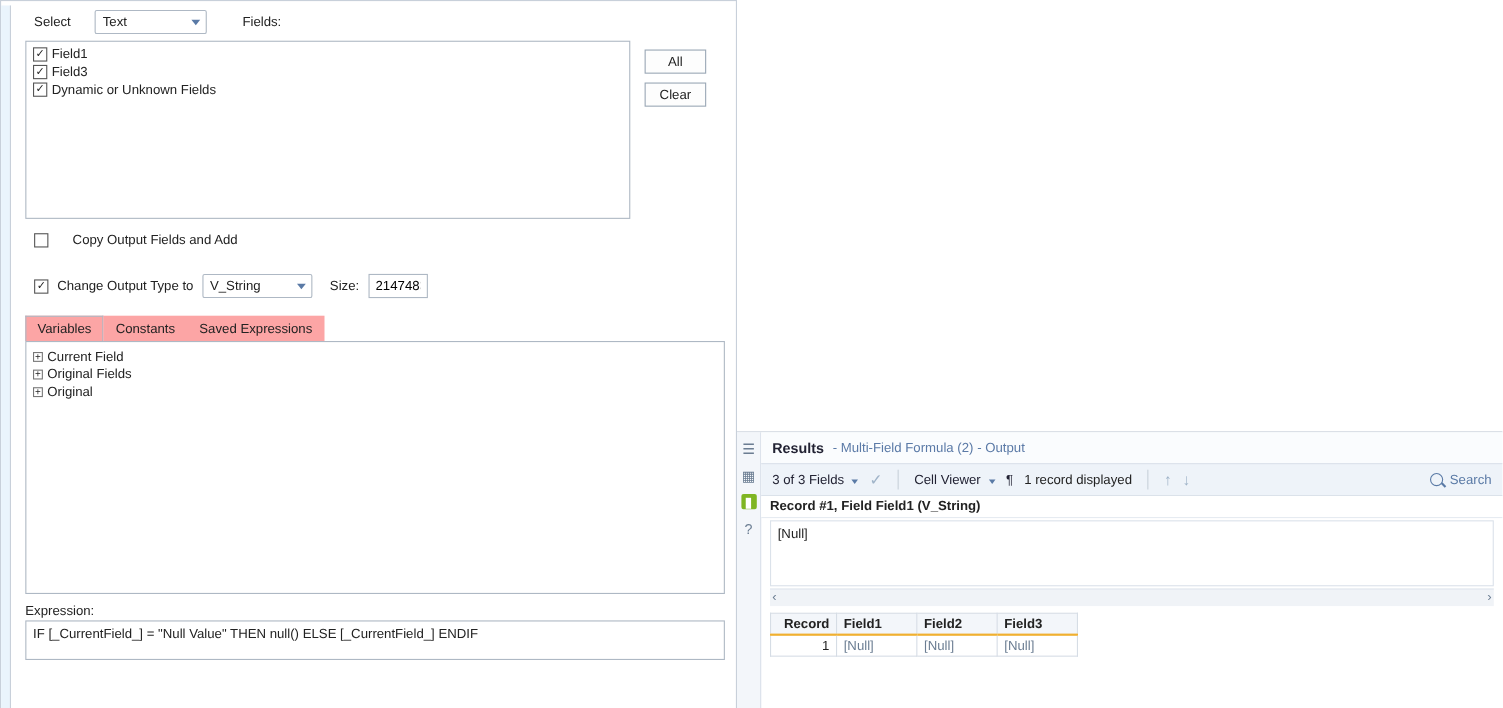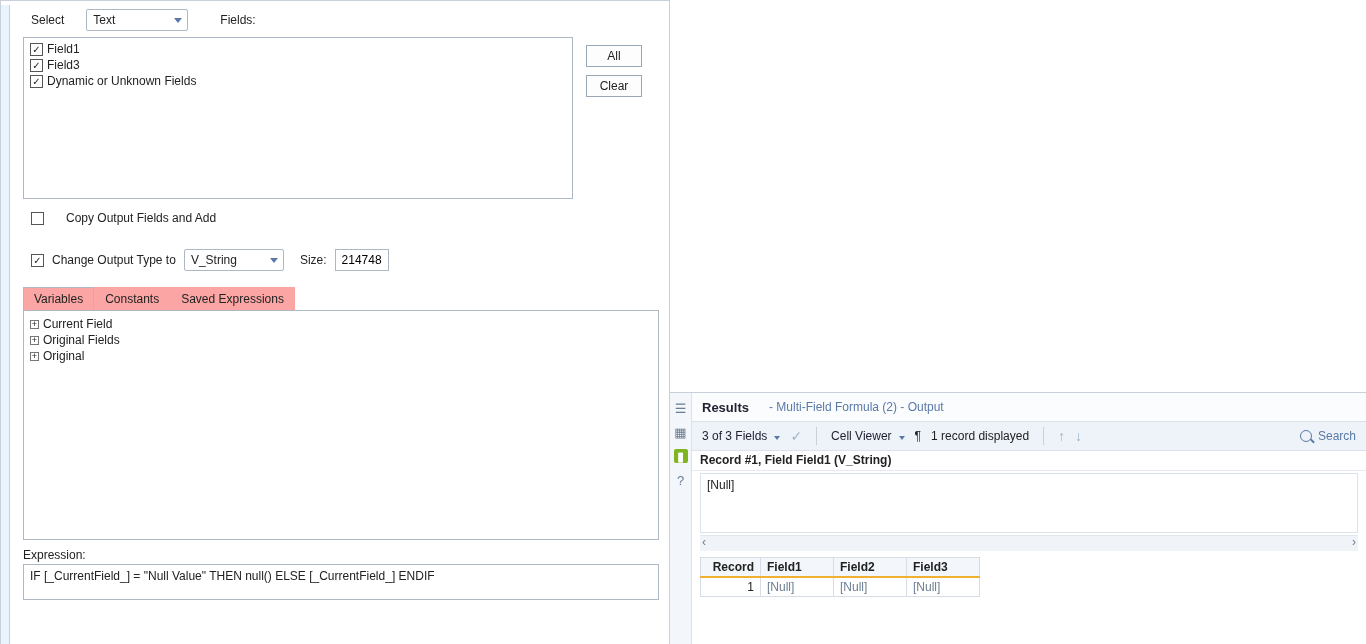--- a/index.html
+++ b/index.html
@@ -54,21 +54,21 @@
 
 .canvas { flex:1; position:relative; background:#fff; }
 
 
 .results { height:252px; border-top:1px solid #c8d0da; display:flex; }
 .results-gutter { width:22px; background:#f3f6fa; border-right:1px solid #dbe2ea; display:flex; flex-direction:column; align-items:center; padding-top:8px; gap:10px;}
 .gicon { width:14px; height:14px; display:flex; align-items:center; justify-content:center; color:#6b7d92; font-size:13px;}
 .gicon.current { background:#7fb522; border-radius:2px; color:#fff;}
 .results-body { flex:1; display:flex; flex-direction:column; }
 
-.results-title { height:28px; display:flex; align-items:center; padding:0 10px; gap:20px; color:#223; background:#fafcfe;}
+.results-title { height:28px; display:flex; align-items:center; padding:0 10px; gap:8px; color:#223; background:#fafcfe;}
 .results-title .strong{ font-weight:600; font-size:13px;}
 .results-title .sub{ color:#5b7aa7; font-size:12px;}
 
 .results-toolbar { height:30px; background:#eef3f9; border-top:1px solid #dbe2ea; border-bottom:1px solid #dbe2ea; display:flex; align-items:center; padding:0 10px; gap:10px;}
 .tb-sep { width:1px; height:18px; background:#c8d0da; margin:0 4px;}
 .tb-item { display:flex; align-items:center; gap:4px; font-size:12px; color:#223;}
 .tb-item .dd::after{content:"";display:inline-block;margin-left:3px;width:0;height:0;border-left:3px solid transparent;border-right:3px solid transparent;border-top:4px solid #5a7aa6;}
 .arrow { color:#9fb3c8; font-size:14px;}
 .search-right { margin-left:auto; display:flex; align-items:center; gap:6px; color:#5a7aa6;}
 .magnifier{ width:12px;height:12px;border:1.5px solid #5a7aa6;border-radius:50%;position:relative;}

